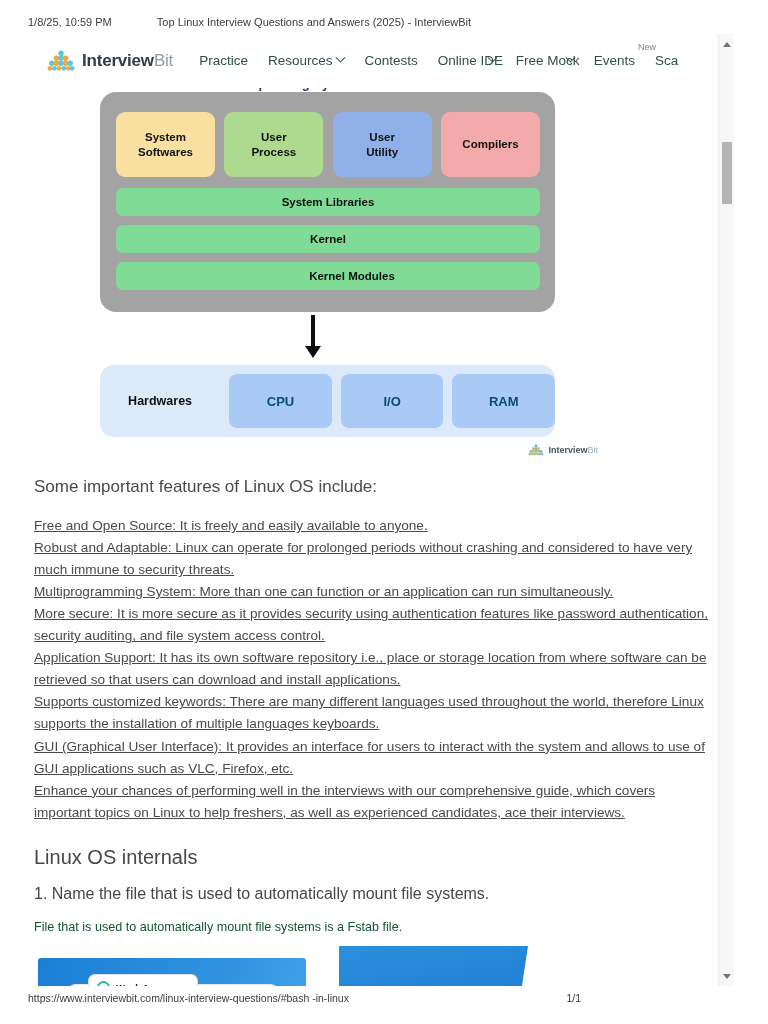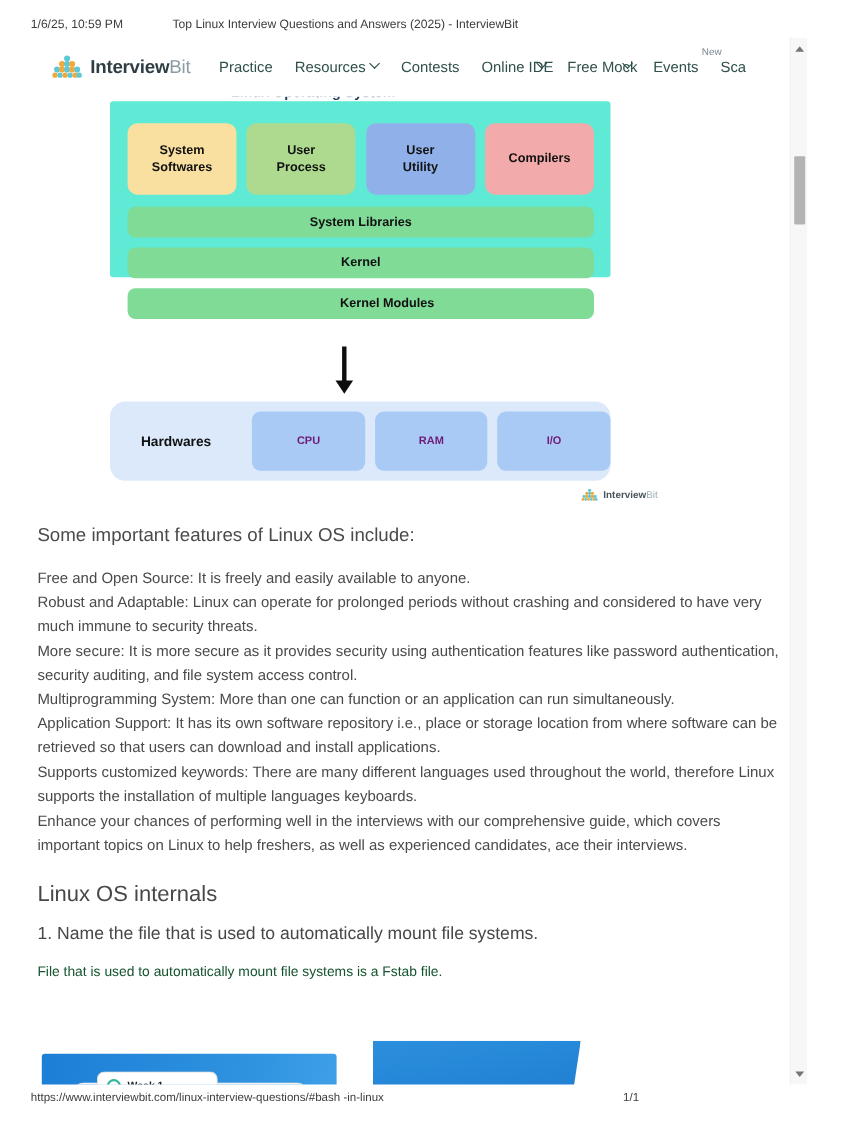--- a/index.html
+++ b/index.html
@@ -103,23 +103,23 @@
     position: absolute; left: 72px; top: 18px;
     width: 480px; height: 420px;
   }
   .diag-cut-text {
     position: absolute; left: 110px; top: 24px;
     font-size: 13px; color: #1b3b5a; font-weight: 700;
     white-space: nowrap;
   }
   .sw-panel {
     position: absolute; left: 0; top: 40px;
-    width: 455px; height: 160px;
-    background: #5eead4;
-    border-radius: 3px;
+    width: 455px; height: 220px;
+    background: #a3a3a3;
+    border-radius: 16px;
   }
   .top-row {
     position: absolute; left: 16px; top: 20px;
     width: 424px; height: 65px;
     display: flex; justify-content: space-between;
   }
   .top-box {
     width: 99px; height: 65px;
     border-radius: 9px;
     display: flex; align-items: center; justify-content: center;
@@ -163,35 +163,35 @@
     display: flex; align-items: center; justify-content: center;
   }
   .hw-label {
     width: 130px; text-align: center;
     font-size: 12.5px; font-weight: 700; color: #111;
   }
   .hw-box {
     width: 111px; height: 54px; margin-left: 9px;
     background: #a8caf5; border-radius: 8px;
     display: flex; align-items: center; justify-content: center;
-    font-size: 10px; font-weight: 700; color: #701a75;
+    font-size: 13px; font-weight: 700; color: #0c4a6e;
   }
   .diag-watermark {
     position: absolute; right: -18px; top: 392px;
     display: flex; align-items: center; gap: 4px;
   }
   .wm-text { font-size: 9px; white-space: nowrap; }
   .wm-text .b1 { color: #47545c; font-weight: 700; }
   .wm-text .b2 { color: #9fb0ba; font-weight: 400; }
 
   
   .prose { position: absolute; left: 6px; top: 440px; width: 676px; }
   .p-lead { font-size: 17px; color: #4a4a4a; line-height: 1.55; margin-bottom: 15px; }
   .p-block { font-size: 13.6px; color: #4a4a4a; line-height: 1.62; }
-  .p-block p { margin: 0; }
+  .p-block p { margin: 0; text-decoration: underline; }
 
   h2.sec-title {
     font-size: 20px; font-weight: 400; color: #474747;
     margin-top: 22px; margin-bottom: 4px;
   }
   h3.q-title {
     font-size: 16px; font-weight: 400; color: #474747;
     margin-bottom: 15px;
     margin-top: 16px;
   }
@@ -241,21 +241,21 @@
   }
   .print-footer .pf-url { position: absolute; left: 28px; top: 0; white-space: nowrap; }
   .print-footer .pf-page { position: absolute; right: 28px; top: 0; white-space: nowrap; }
 </style>
 </head>
 <body>
 
 <div class="page">
 
   <div class="print-header">
-    <span class="ph-date">1/6/25, 10:59 PM</span>
+    <span class="ph-date">1/8/25, 10:59 PM</span>
     <span class="ph-title">Top Linux Interview Questions and Answers (2025) - InterviewBit</span>
   </div>
 
   <div class="doc">
 
     <div class="content">
 
       <div class="diagram">
 
         <div class="diag-cut-text">Linux Operating System</div>
@@ -276,22 +276,22 @@
         </div>
 
         <div class="arrow-wrap">
           <div class="arrow-line"></div>
           <div class="arrow-head"></div>
         </div>
 
         <div class="hw-panel">
           <div class="hw-label">Hardwares</div>
           <div class="hw-box">CPU</div>
+          <div class="hw-box">I/O</div>
           <div class="hw-box">RAM</div>
-          <div class="hw-box">I/O</div>
         </div>
 
         <div class="diag-watermark">
           <svg width="16" height="12" viewBox="0 0 32 24">
             <g>
               <circle cx="16" cy="3.5" r="3" fill="#5ec8d8"></circle>
               <circle cx="11" cy="9" r="3" fill="#f0a93c"></circle>
               <circle cx="16" cy="9" r="3" fill="#5ec8d8"></circle>
               <circle cx="21" cy="9" r="3" fill="#f0a93c"></circle>
               <circle cx="6" cy="14.5" r="3" fill="#5ec8d8"></circle>
@@ -311,24 +311,25 @@
             <span class="b1">Interview</span><span class="b2">Bit</span>
           </span>
         </div>
       </div>
 
       <div class="prose">
         <div class="p-lead">Some important features of Linux OS include:</div>
         <div class="p-block">
           <p>Free and Open Source: It is freely and easily available to anyone.</p>
           <p>Robust and Adaptable: Linux can operate for prolonged periods without crashing and considered to have very much immune to security threats.</p>
+          <p>Multiprogramming System: More than one can function or an application can run simultaneously.</p>
           <p>More secure: It is more secure as it provides security using authentication features like password authentication, security auditing, and file system access control.</p>
-          <p>Multiprogramming System: More than one can function or an application can run simultaneously.</p>
           <p>Application Support: It has its own software repository i.e., place or storage location from where software can be retrieved so that users can download and install applications.</p>
           <p>Supports customized keywords: There are many different languages used throughout the world, therefore Linux supports the installation of multiple languages keyboards.</p>
+          <p>GUI (Graphical User Interface): It provides an interface for users to interact with the system and allows to use of GUI applications such as VLC, Firefox, etc.</p>
           <p>Enhance your chances of performing well in the interviews with our comprehensive guide, which covers important topics on Linux to help freshers, as well as experienced candidates, ace their interviews.</p>
         </div>
 
         <h2 class="sec-title">Linux OS internals</h2>
         <h3 class="q-title">1. Name the file that is used to automatically mount file systems.</h3>
         <div class="p-answer">File that is used to automatically mount file systems is a Fstab file.</div>
       </div>
 
       <div class="promos">
         <div class="promo-a">

